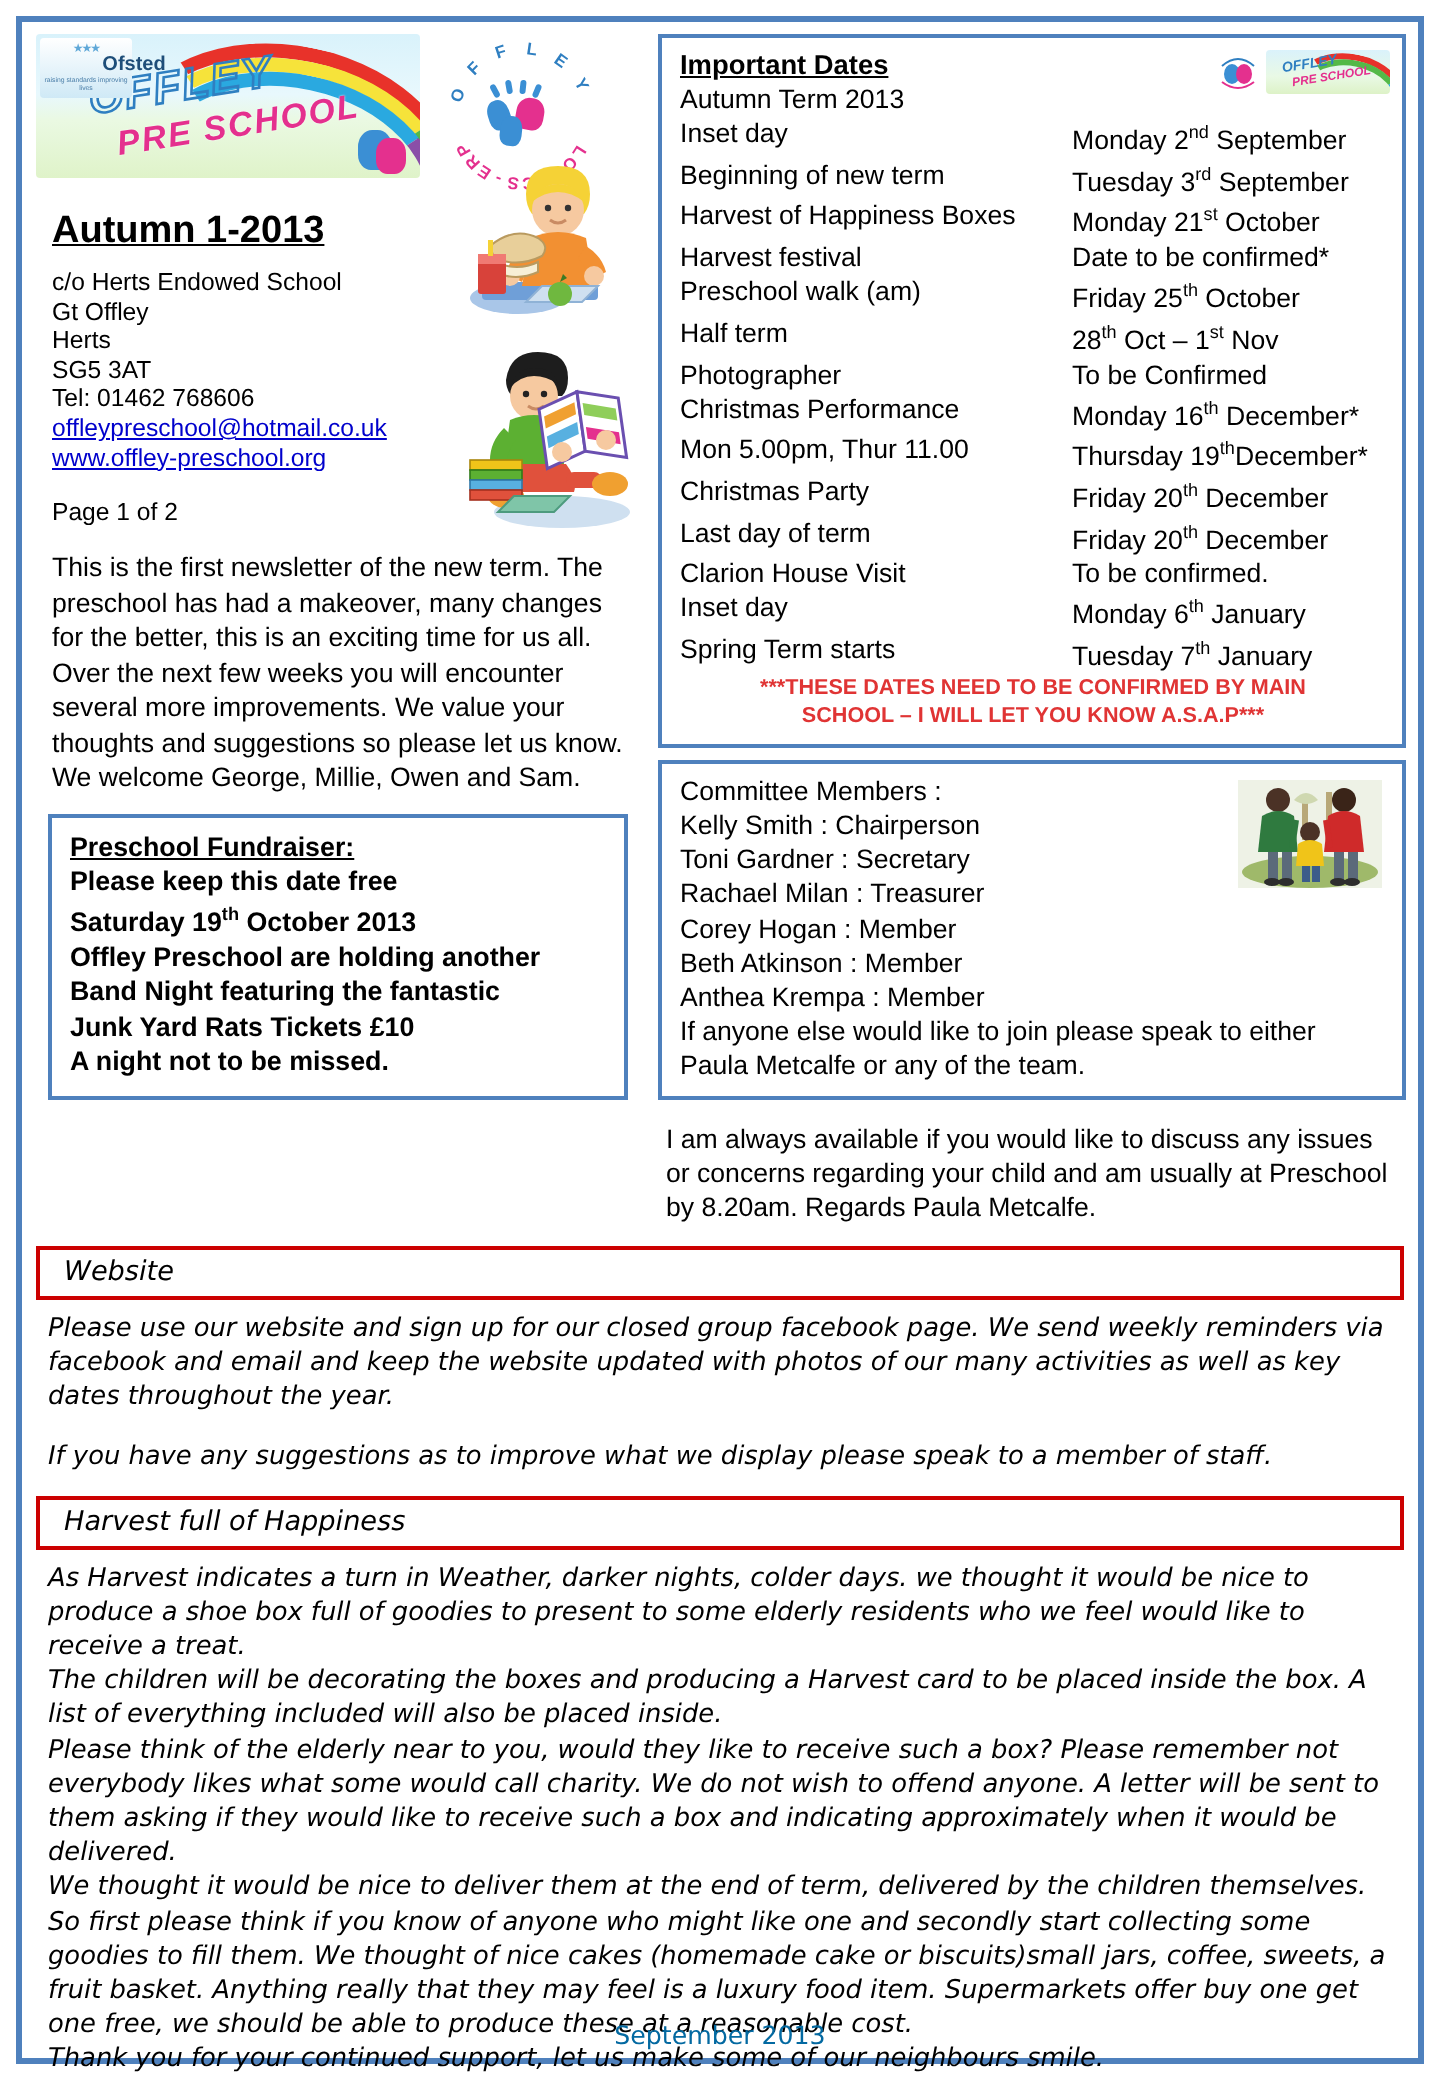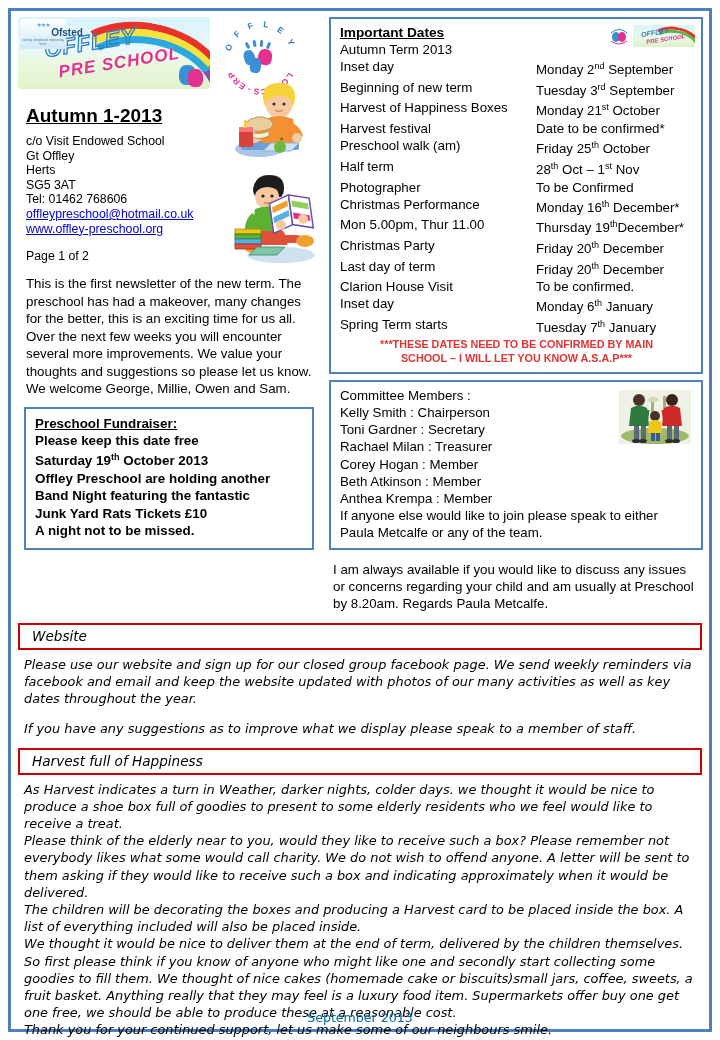--- a/index.html
+++ b/index.html
@@ -341,21 +341,21 @@
             <div class="hb" style="left:2px;top:8px;transform:rotate(-18deg);"></div>
             <div class="hp" style="left:16px;top:7px;transform:rotate(10deg);"></div>
             <div class="hb" style="left:8px;top:16px;transform:rotate(6deg);"></div>
           </div>
         </div>
       </div>
 
       <div class="title-autumn">Autumn 1-2013</div>
 
       <div class="addr">
-        <div>c/o Visit Endowed School</div>
+        <div>c/o Herts Endowed School</div>
         <div>Gt Offley</div>
         <div>Herts</div>
         <div>SG5 3AT</div>
         <div>Tel: 01462 768606</div>
         <span class="link">offleypreschool@hotmail.co.uk</span>
         <span class="link">www.offley-preschool.org</span>
       </div>
 
       <div class="page-of">Page 1 of 2</div>
 
@@ -565,22 +565,22 @@
     <div class="script-body">
       <p>Please use our website and sign up for our closed group facebook page. We send weekly reminders via facebook and email and keep the website updated with photos of our many activities as well as key dates throughout the year.</p>
       <p class="gap">If you have any suggestions as to improve what we display please speak to a member of staff.</p>
     </div>
   </div>
 
   <div class="section-wrap">
     <div class="red-head">Harvest full of Happiness</div>
     <div class="script-body" id="harvestBody">
           <p>As Harvest indicates a turn in Weather, darker nights, colder days. we thought it would be nice to produce a shoe box full of goodies to present to some elderly residents who we feel would like to receive a treat.</p>
+          <p>The children will be decorating the boxes and producing a Harvest card to be placed inside the box. A list of everything included will also be placed inside.</p>
           <p>Please think of the elderly near to you, would they like to receive such a box? Please remember not everybody likes what some would call charity. We do not wish to offend anyone. A letter will be sent to them asking if they would like to receive such a box and indicating approximately when it would be delivered.</p>
-          <p>The children will be decorating the boxes and producing a Harvest card to be placed inside the box. A list of everything included will also be placed inside.</p>
           <p>We thought it would be nice to deliver them at the end of term, delivered by the children themselves.</p>
           <p>So first please think if you know of anyone who might like one and secondly start collecting some goodies to fill them. We thought of nice cakes (homemade cake or biscuits)small jars, coffee, sweets, a fruit basket. Anything really that they may feel is a luxury food item. Supermarkets offer buy one get one free, we should be able to produce these at a reasonable cost.</p>
           <p>Thank you for your continued support, let us make some of our neighbours smile.</p>
         </div>
   </div>
 
   <div class="footer">September 2013</div>
 
 </div>
 </div>

